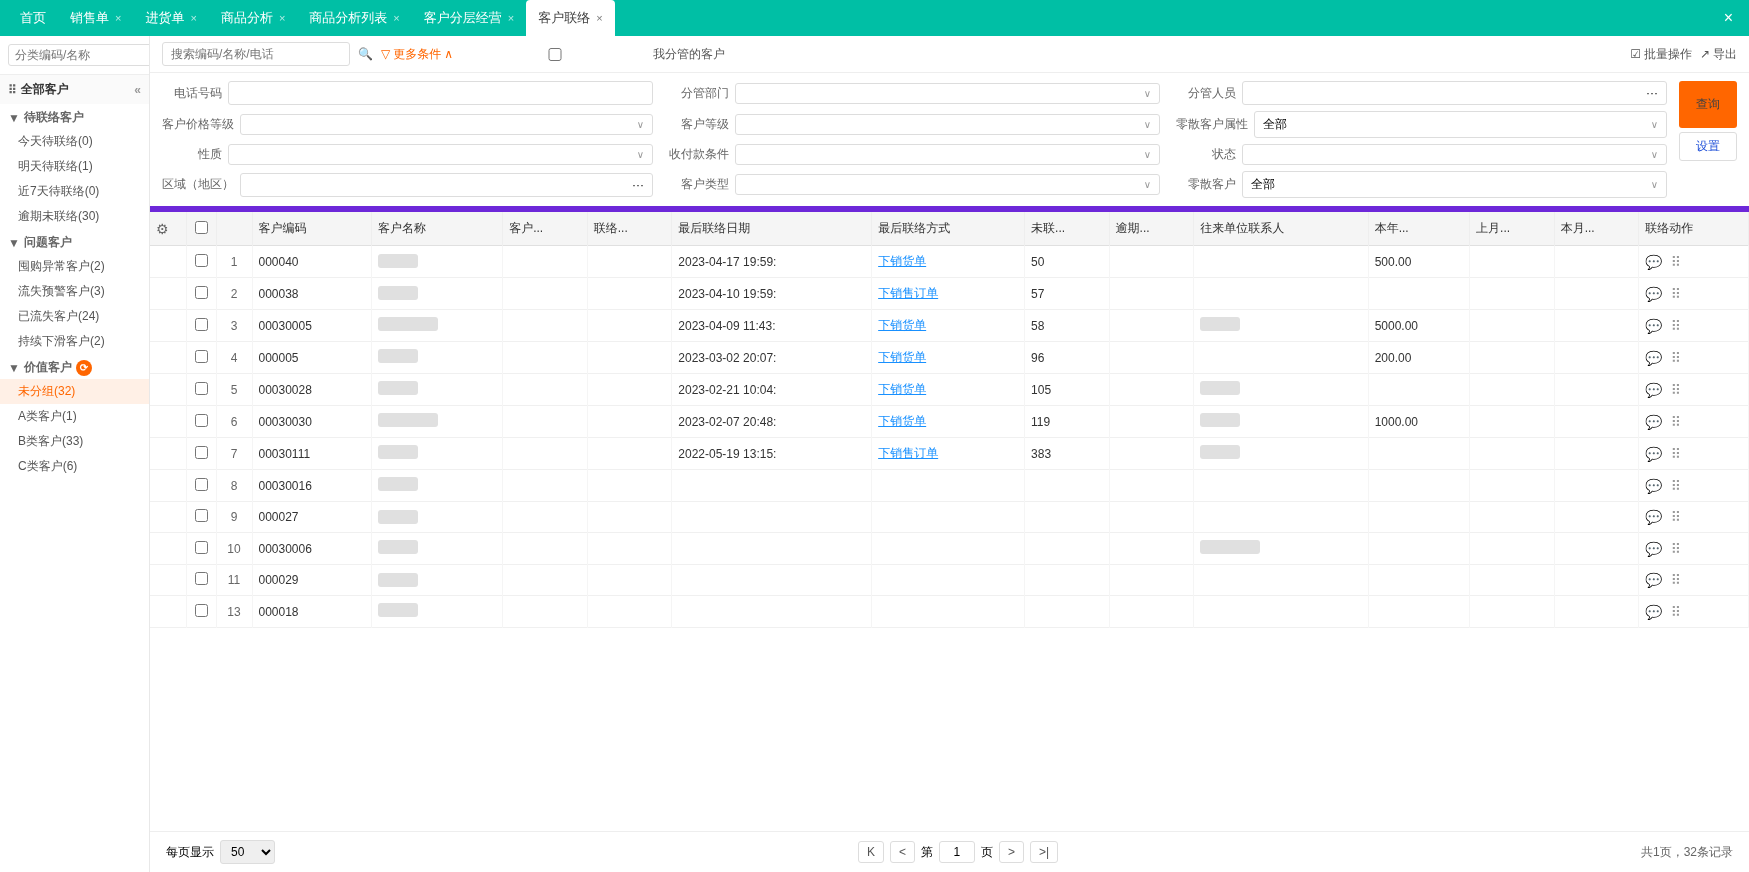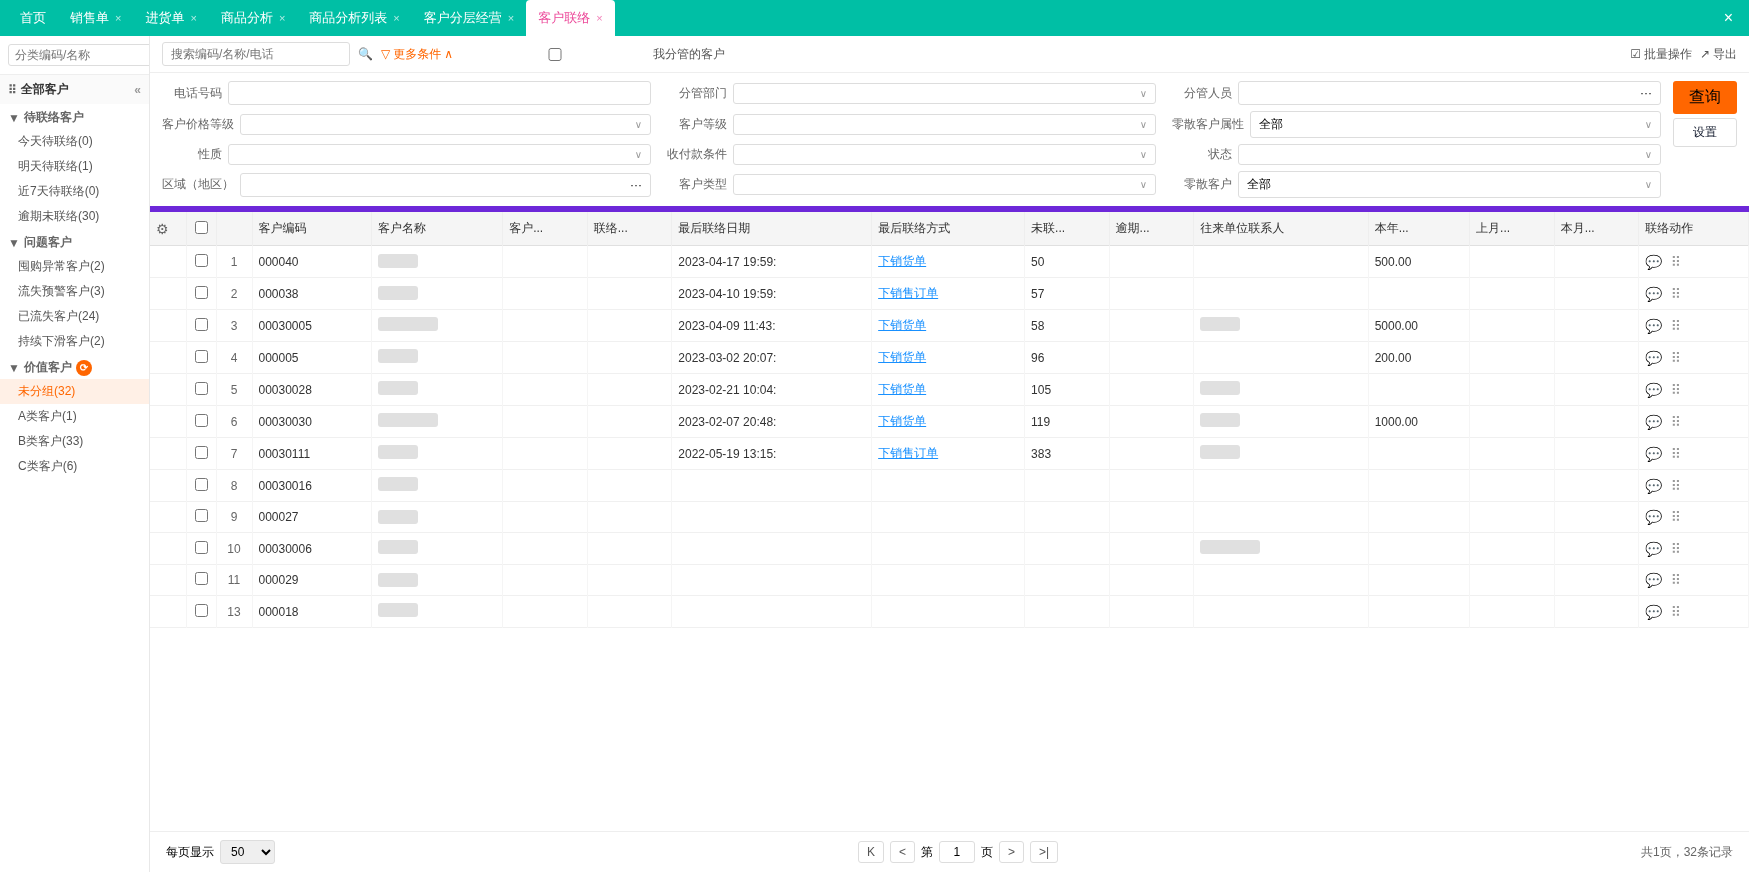--- a/index.html
+++ b/index.html
@@ -18,21 +18,21 @@
       padding: 0 12px;
       height: 36px;
       display: flex;
       align-items: center;
       cursor: pointer;
       white-space: nowrap;
       font-size: 13px;
     }
     .top-nav .nav-item.active {
       background: #fff;
-      color: #ec4899;
+      color: #404040;
       border-radius: 4px 4px 0 0;
     }
     .top-nav .nav-item .close-x {
       margin-left: 6px;
       font-size: 11px;
       opacity: 0.7;
     }
     .top-nav .nav-close-all {
       margin-left: auto;
       color: #fff;
@@ -233,30 +233,30 @@
       color: #999;
       font-size: 10px;
     }
     .adv-filter-actions {
       display: flex;
       flex-direction: column;
       gap: 4px;
     }
     .btn-query {
       background: #ff6600;
-      color: #000000;
+      color: #404040;
       border: none;
       border-radius: 3px;
-      padding: 6px 16px;
-      cursor: pointer;
-      font-size: 16px;
+      padding: 15px 16px;
+      cursor: pointer;
+      font-size: 12px;
     }
     .btn-reset {
       background: #fff;
-      color: #0f172a;
+      color: #1d4ed8;
       border: 1px solid #ddd;
       border-radius: 3px;
       padding: 5px 16px;
       cursor: pointer;
       font-size: 12px;
     }
     .adv-field .field-input-text {
       border: 1px solid #ddd;
       border-radius: 3px;
       padding: 4px 8px;

